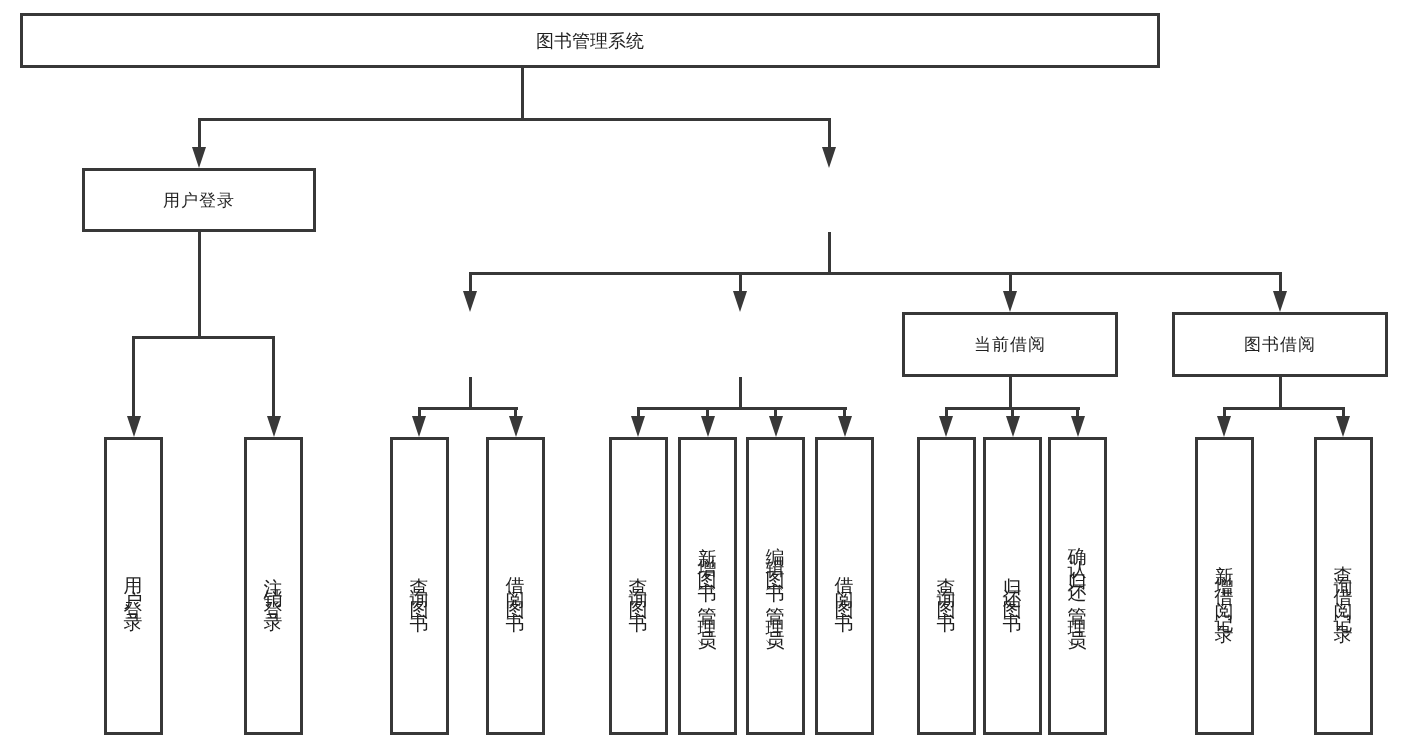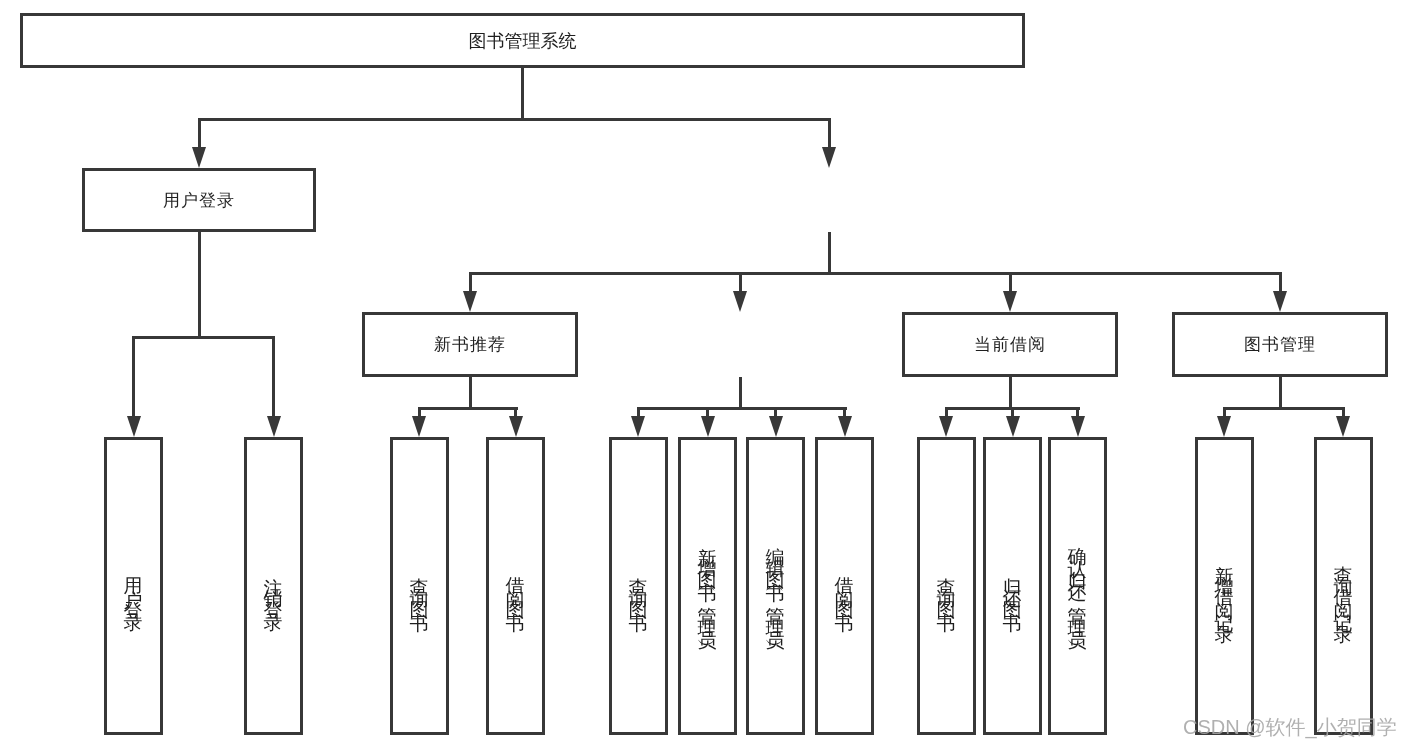--- a/index.html
+++ b/index.html
@@ -12,21 +12,21 @@
   }
   .box{
     position:absolute;
     background:#ffffff;
     border:3px solid #383838;
     box-sizing:border-box;
     display:flex;align-items:center;justify-content:center;
     color:#1f1f1f;
   }
   .hlabel{font-size:17px;letter-spacing:1px;}
-  .box-root{left:20px;top:13px;width:1005px;height:55px;font-size:18px;}
+  .box-root{left:20px;top:13px;width:1140px;height:55px;font-size:18px;}
   .l2{top:168px;width:234px;height:64px;}
   .l3{top:312px;width:216px;height:65px;}
   .leaf{top:437px;width:59px;height:298px;}
   .vtext{
     writing-mode:vertical-rl;
     text-orientation:mixed;
     font-size:19px;
     letter-spacing:12px;
     line-height:1;
     color:#1f1f1f;
@@ -81,28 +81,25 @@
   <div class="hline" style="left:468.5px;top:272px;width:813px;"></div>
   <div class="vline" style="left:468.5px;top:272px;height:20px;"></div>
   <div class="arrow" style="left:463px;top:291px;"></div>
   <div class="vline" style="left:738.5px;top:272px;height:20px;"></div>
   <div class="arrow" style="left:733px;top:291px;"></div>
   <div class="vline" style="left:1008.5px;top:272px;height:20px;"></div>
   <div class="arrow" style="left:1003px;top:291px;"></div>
   <div class="vline" style="left:1278.5px;top:272px;height:20px;"></div>
   <div class="arrow" style="left:1273px;top:291px;"></div>
 
-  <div class="box l3 hlabel" style="left:362px;">
-    <span>新书推荐</span>
-  </div>
   <div class="box l3 hlabel" style="left:902px;">
     <span>当前借阅</span>
   </div>
   <div class="box l3 hlabel" style="left:1172px;">
-    <span>图书管理</span>
+    <span>图书借阅</span>
   </div>
 
   <div class="vline" style="left:468.5px;top:377px;height:30px;"></div>
   <div class="hline" style="left:417.5px;top:407px;width:100px;"></div>
   <div class="vline" style="left:417.5px;top:407px;height:11px;"></div>
   <div class="arrow" style="left:412px;top:416px;"></div>
   <div class="vline" style="left:514px;top:407px;height:11px;"></div>
   <div class="arrow" style="left:508.5px;top:416px;"></div>
 
   <div class="vline" style="left:738.5px;top:377px;height:30px;"></div>
@@ -169,15 +166,14 @@
     <span class="vtext">确认归还（管理员）</span>
   </div>
 
   <div class="box leaf" style="left:1195px;">
     <span class="vtext">新增借阅记录</span>
   </div>
   <div class="box leaf" style="left:1314px;">
     <span class="vtext">查询借阅记录</span>
   </div>
 
-  <div class="watermark">CSDN @软件_小贺同学</div>
 
 </div>
 
 </body></html>

